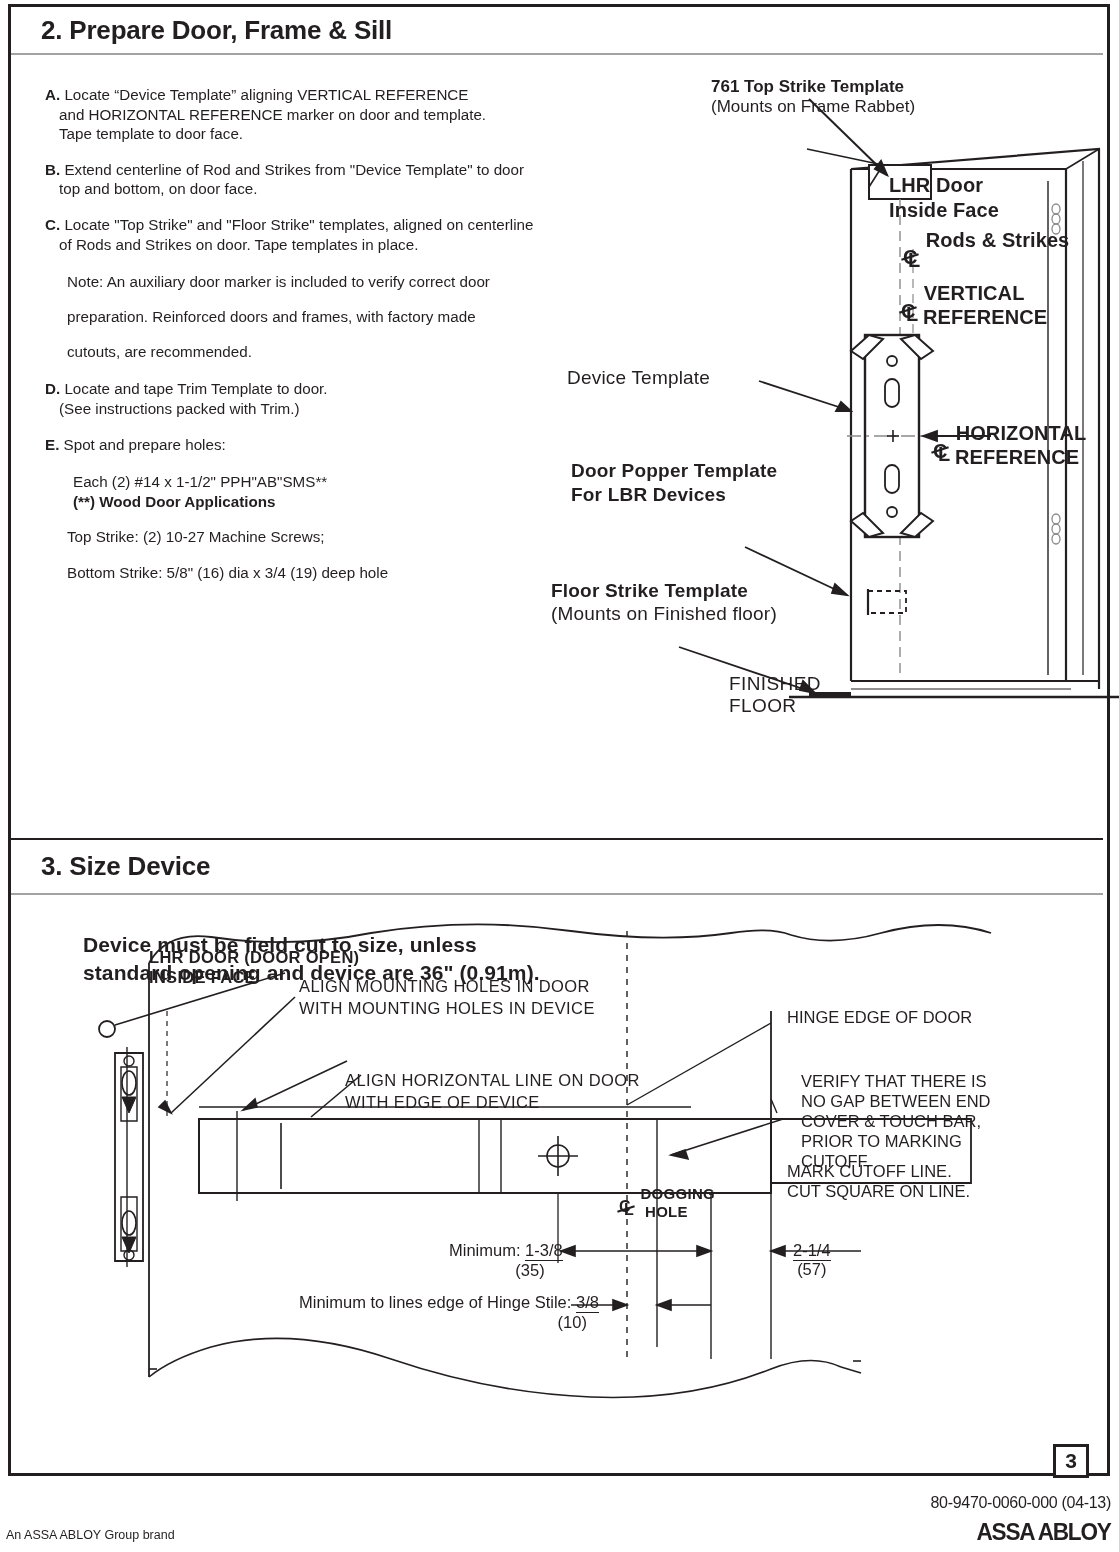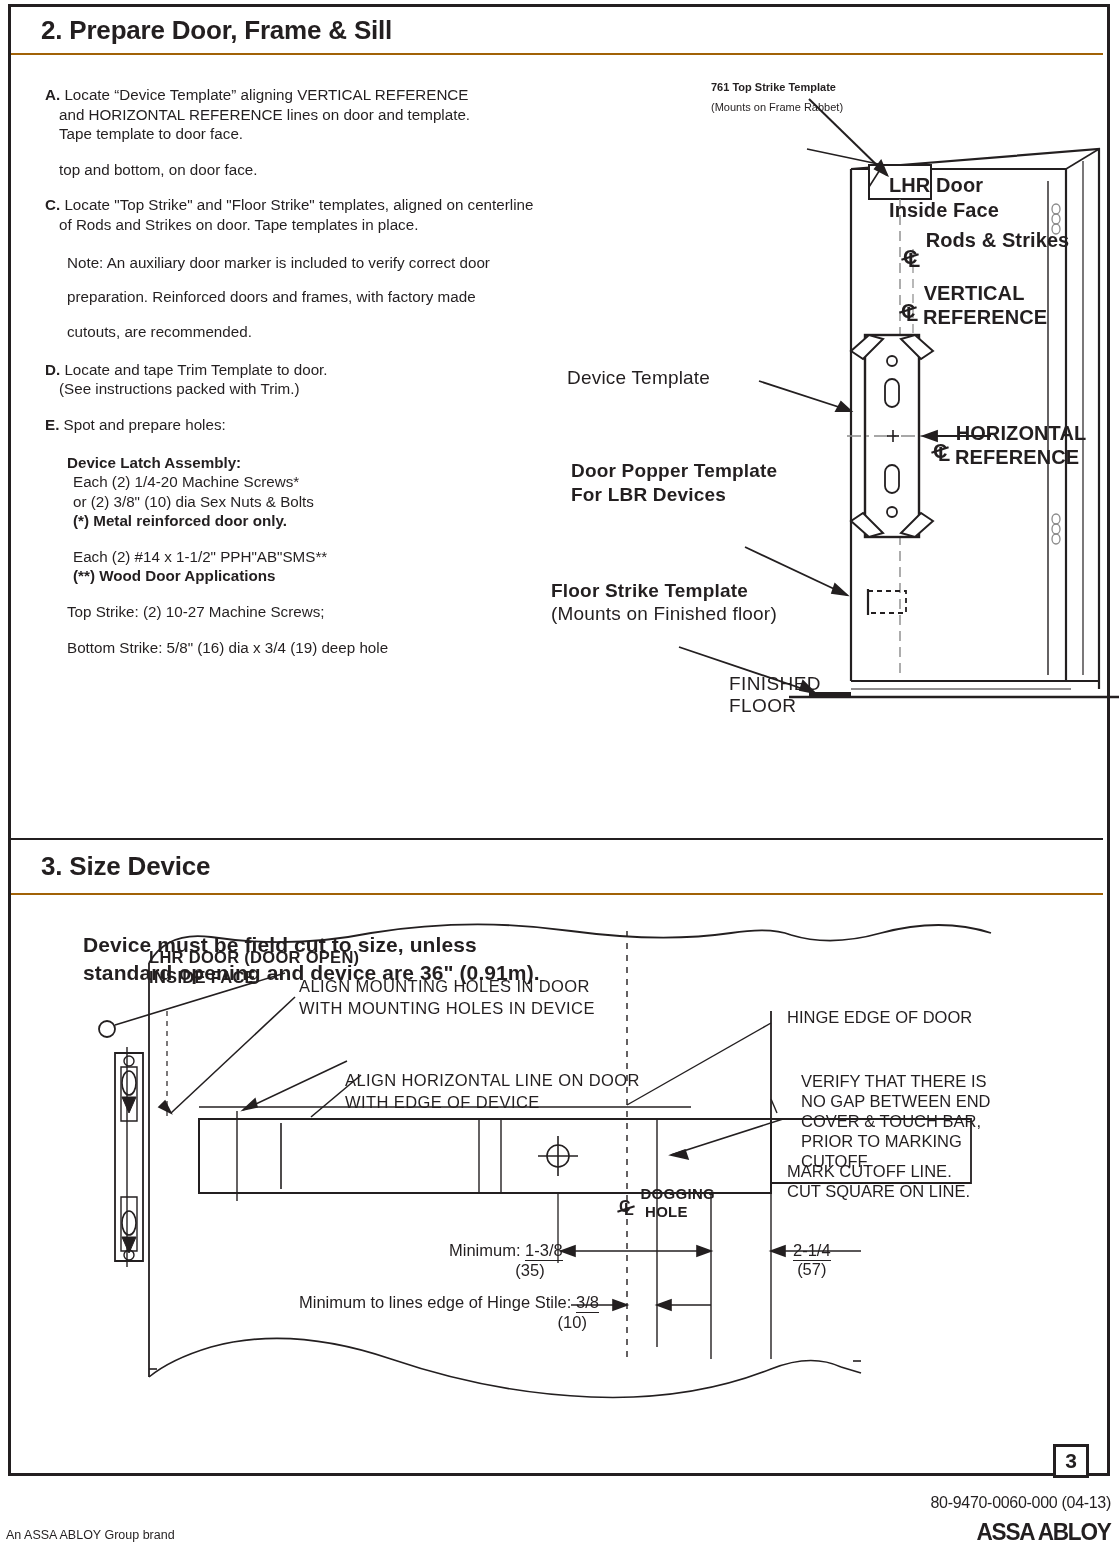--- a/index.html
+++ b/index.html
@@ -26,21 +26,21 @@
     border: 3px solid #231f20;
     box-sizing: border-box;
   }
 
   
   .section-bar {
     position: absolute;
     left: 0;
     right: 4px;
     box-sizing: border-box;
-    border-bottom: 2px solid #a16207;
+    border-bottom: 2px solid #a3a3a3;
     display: flex;
     align-items: center;
   }
   .section-bar .section-title {
     font-size: 26px;
     font-weight: bold;
     letter-spacing: -0.2px;
     padding-left: 30px;
     color: #231f20;
   }
@@ -87,21 +87,21 @@
     top: 62px;
     width: 570px;
     height: 660px;
   }
   .fig-caption {
     position: absolute;
     color: #231f20;
   }
   .cap-bold { font-weight: bold; }
 
-  #cap-761 { left: 160px; top: 8px; font-size: 11px; line-height: 20px; }
+  #cap-761 { left: 160px; top: 8px; font-size: 17px; line-height: 20px; }
   #cap-device-template { left: 16px; top: 298px; font-size: 19px; font-weight: normal; letter-spacing: 0.2px; }
   #cap-door-popper { left: 20px; top: 390px; font-size: 19px; font-weight: bold; line-height: 24px; letter-spacing: 0.2px;}
   #cap-floor-strike { left: 0px; top: 510px; font-size: 19px; line-height: 23px; letter-spacing: 0.2px;}
   #cap-floor-strike .l1 { font-weight: bold; }
   #cap-finished-floor { left: 178px; top: 604px; font-size: 19px; font-weight: normal; line-height: 22px; letter-spacing: 0.4px;}
 
   .in-fig-label {
     position: absolute;
     font-weight: bold;
     color: #231f20;
@@ -240,25 +240,27 @@
 
   <div class="section-bar" id="section2-bar">
     <span class="section-title">2. Prepare Door, Frame &amp; Sill</span>
   </div>
 
   <div id="instructions">
 
     <div class="step">
       <p><span class="step-label">A.</span>
          <span>Locate “Device Template” aligning VERTICAL REFERENCE</span></p>
-      <p class="indent-1">and HORIZONTAL REFERENCE lines on door and template.</p>
+      <p class="indent-1">and HORIZONTAL REFERENCE marker on door and template.</p>
       <p class="indent-1">Tape template to door face.</p>
     </div>
 
     <div class="step">
+      <p><span class="step-label">B.</span>
+         <span>Extend centerline of Rod and Strikes from "Device Template" to door</span></p>
       <p class="indent-1">top and bottom, on door face.</p>
     </div>
 
     <div class="step">
       <p><span class="step-label">C.</span>
          <span>Locate "Top Strike" and "Floor Strike" templates, aligned on centerline</span></p>
       <p class="indent-1">of Rods and Strikes on door. Tape templates in place.</p>
     </div>
 
     <div class="note-block">
@@ -272,26 +274,20 @@
          <span>Locate and tape Trim Template to door.</span></p>
       <p class="indent-1">(See instructions packed with Trim.)</p>
     </div>
 
     <div class="step" style="margin-bottom:0;">
       <p><span class="step-label">E.</span>
          <span>Spot and prepare holes:</span></p>
     </div>
 
     <div class="holes-block">
-      <div class="holes-group">
-        <p class="bold">Device Latch Assembly:</p>
-        <p class="sub-indent">Each (2) 1/4-20 Machine Screws*</p>
-        <p class="sub-indent">or (2) 3/8" (10) dia Sex Nuts &amp; Bolts</p>
-        <p class="sub-indent bold">(*) Metal reinforced door only.</p>
-      </div>
       <div class="holes-group">
         <p class="sub-indent">Each (2) #14 x 1-1/2" PPH"AB"SMS**</p>
         <p class="sub-indent bold">(**) Wood Door Applications</p>
       </div>
       <div class="holes-group">
         <p>Top Strike: (2) 10-27 Machine Screws;</p>
       </div>
       <div class="holes-group" style="margin-bottom:0;">
         <p>Bottom Strike: 5/8" (16) dia x 3/4 (19) deep hole</p>
       </div>

